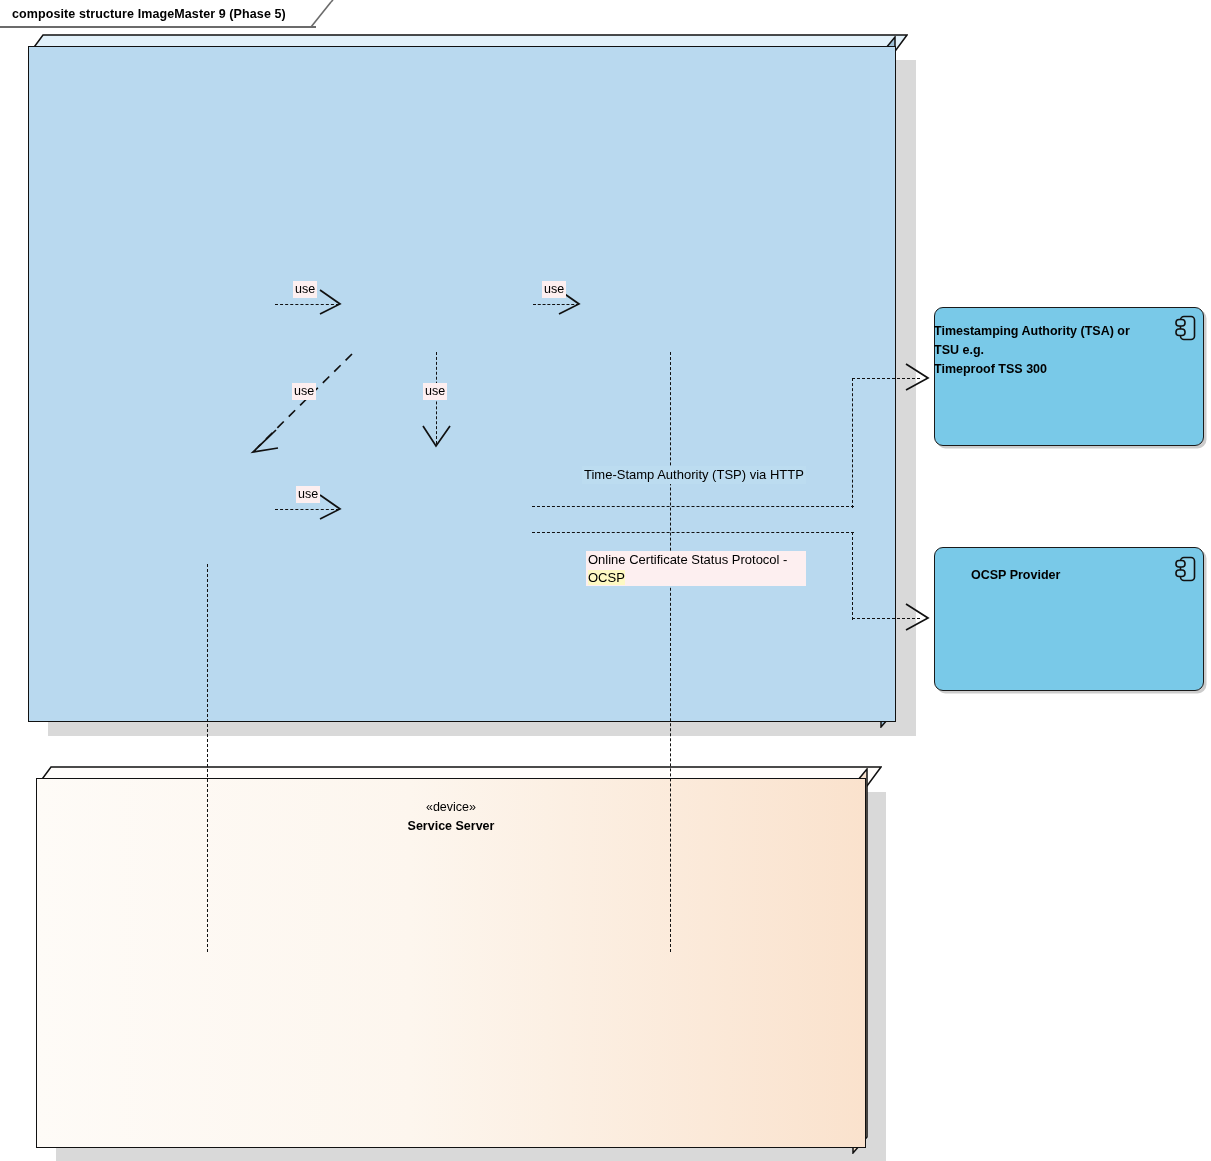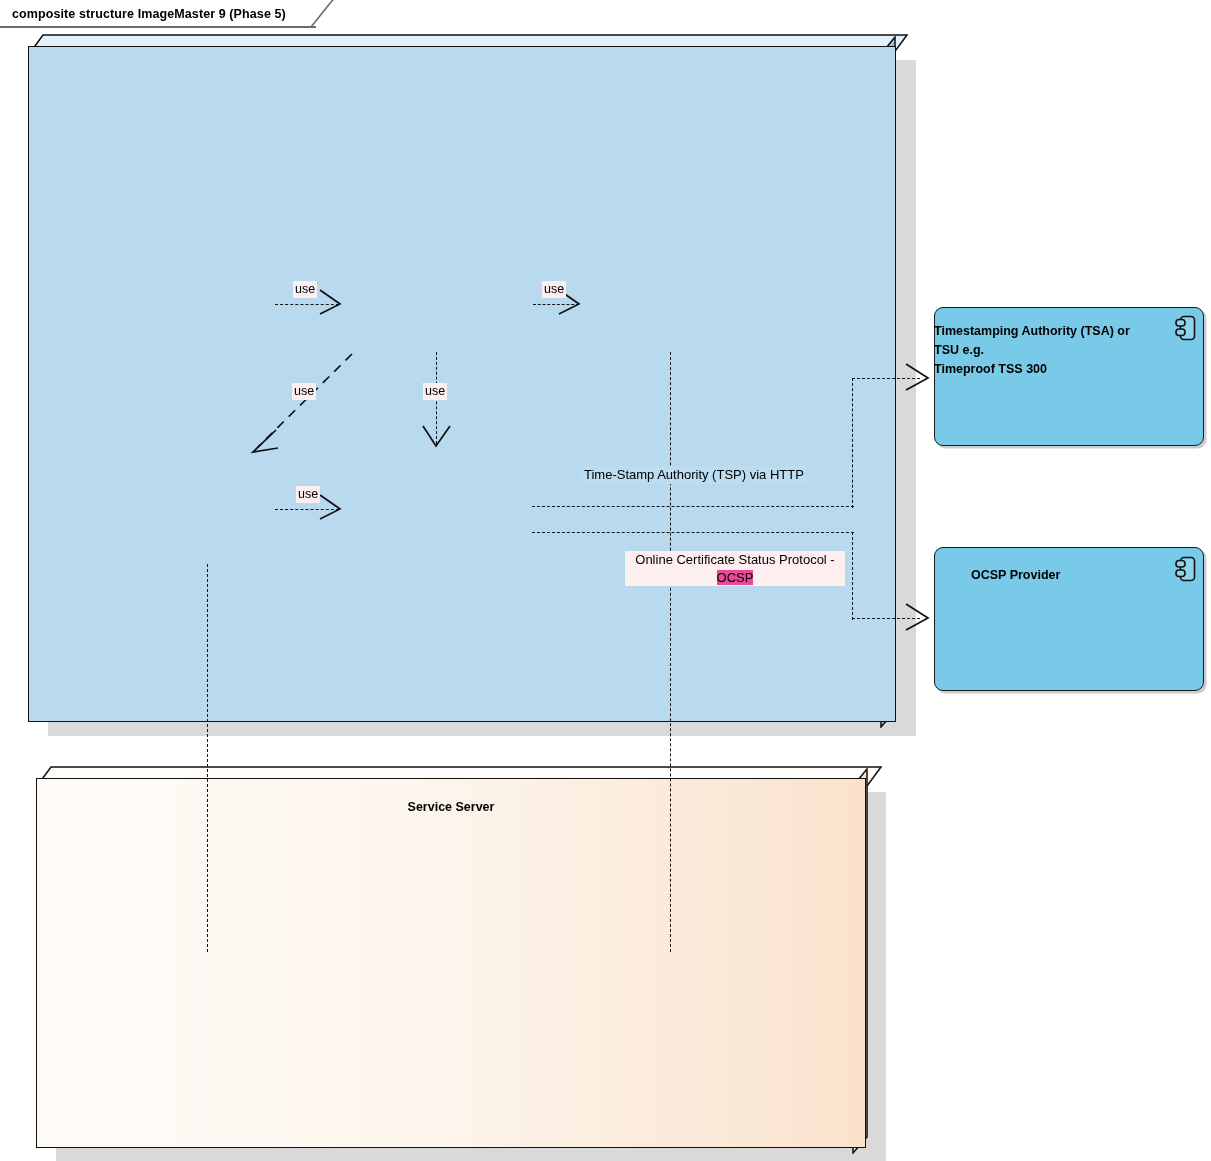--- a/index.html
+++ b/index.html
@@ -138,22 +138,20 @@
     background:#fdeff0;
     font-size:12.5px;
   }
   .edge-label.tsp{
     background:#bcdcf0;
     font-size:13px;
   }
   .edge-label.ocsp{
     background:#fdeff0;
     font-size:13px;
-    text-align:center;
-    margin-left:39px;
   }
 
   svg.arrow{position:absolute;overflow:visible;z-index:5;}
 </style>
 </head>
 <body>
 
 <div id="canvas">
 
   <div class="frame-line" style="left:0;top:26px;width:316px;height:1.6px;"></div>
@@ -294,20 +292,21 @@
         <polygon points="1,20 15,1 845,1 831,20" fill="#fffdfb" stroke="#111" stroke-width="1.5"></polygon>
       </svg>
     </div>
     <div class="side" style="left:816px;top:-10px;width:30px;height:384px;">
       <svg width="30" height="386" style="display:block;">
         <polygon points="1,18 15,1 15,369 1,385" fill="#f5e0cd" stroke="#111" stroke-width="1.5"></polygon>
       </svg>
     </div>
     <div class="face" style="background:linear-gradient(to right,#fefbf7 0%,#fdf6ee 45%,#fae2cd 100%);"></div>
     <div class="node-label" style="top:20px;">
+      <span class="stereo">«device»</span>
       <span>Service Server</span>
     </div>
   </div>
 
   <div class="rbox" style="left:84px;top:872px;width:722px;height:253px;
               background:linear-gradient(to right,#fbdfe0 0%,#fbdfe0 15%,#f8cbc9 62%,#f4aca9 100%);"></div>
   <div class="rbox-title" style="left:84px;top:880px;width:722px;">
     <span class="stereo">«schema»</span>
     <span>ImageMaster 9</span>
   </div>
@@ -375,20 +374,20 @@
   <div class="edge-label tsp" style="left:582px;top:466px;">Time-Stamp Authority (TSP) via HTTP</div>
 
   <div class="seg h" style="left:532px;top:532px;width:322px;"></div>
   <div class="seg v" style="left:852px;top:532px;height:88px;"></div>
   <div class="seg h" style="left:852px;top:618px;width:68px;"></div>
   <svg class="arrow" style="left:904px;top:600px;width:30px;height:36px;">
     <polyline points="2,4 24,18 2,30" fill="none" stroke="#111" stroke-width="1.7"></polyline>
   </svg>
   <div class="edge-label ocsp" style="left:586px;top:551px;width:216px;">
     <span style="background:#fdeff0;">Online Certificate Status Protocol -</span><br>
-    <span style="background:#ec4899;">OCSP</span>
+    <span style="background:#fef9c3;">OCSP</span>
   </div>
 
   <div class="seg v" style="left:207px;top:564px;height:388px;"></div>
 
   <div class="seg v" style="left:670px;top:352px;height:600px;"></div>
 
 </div>
 
 </body></html>

